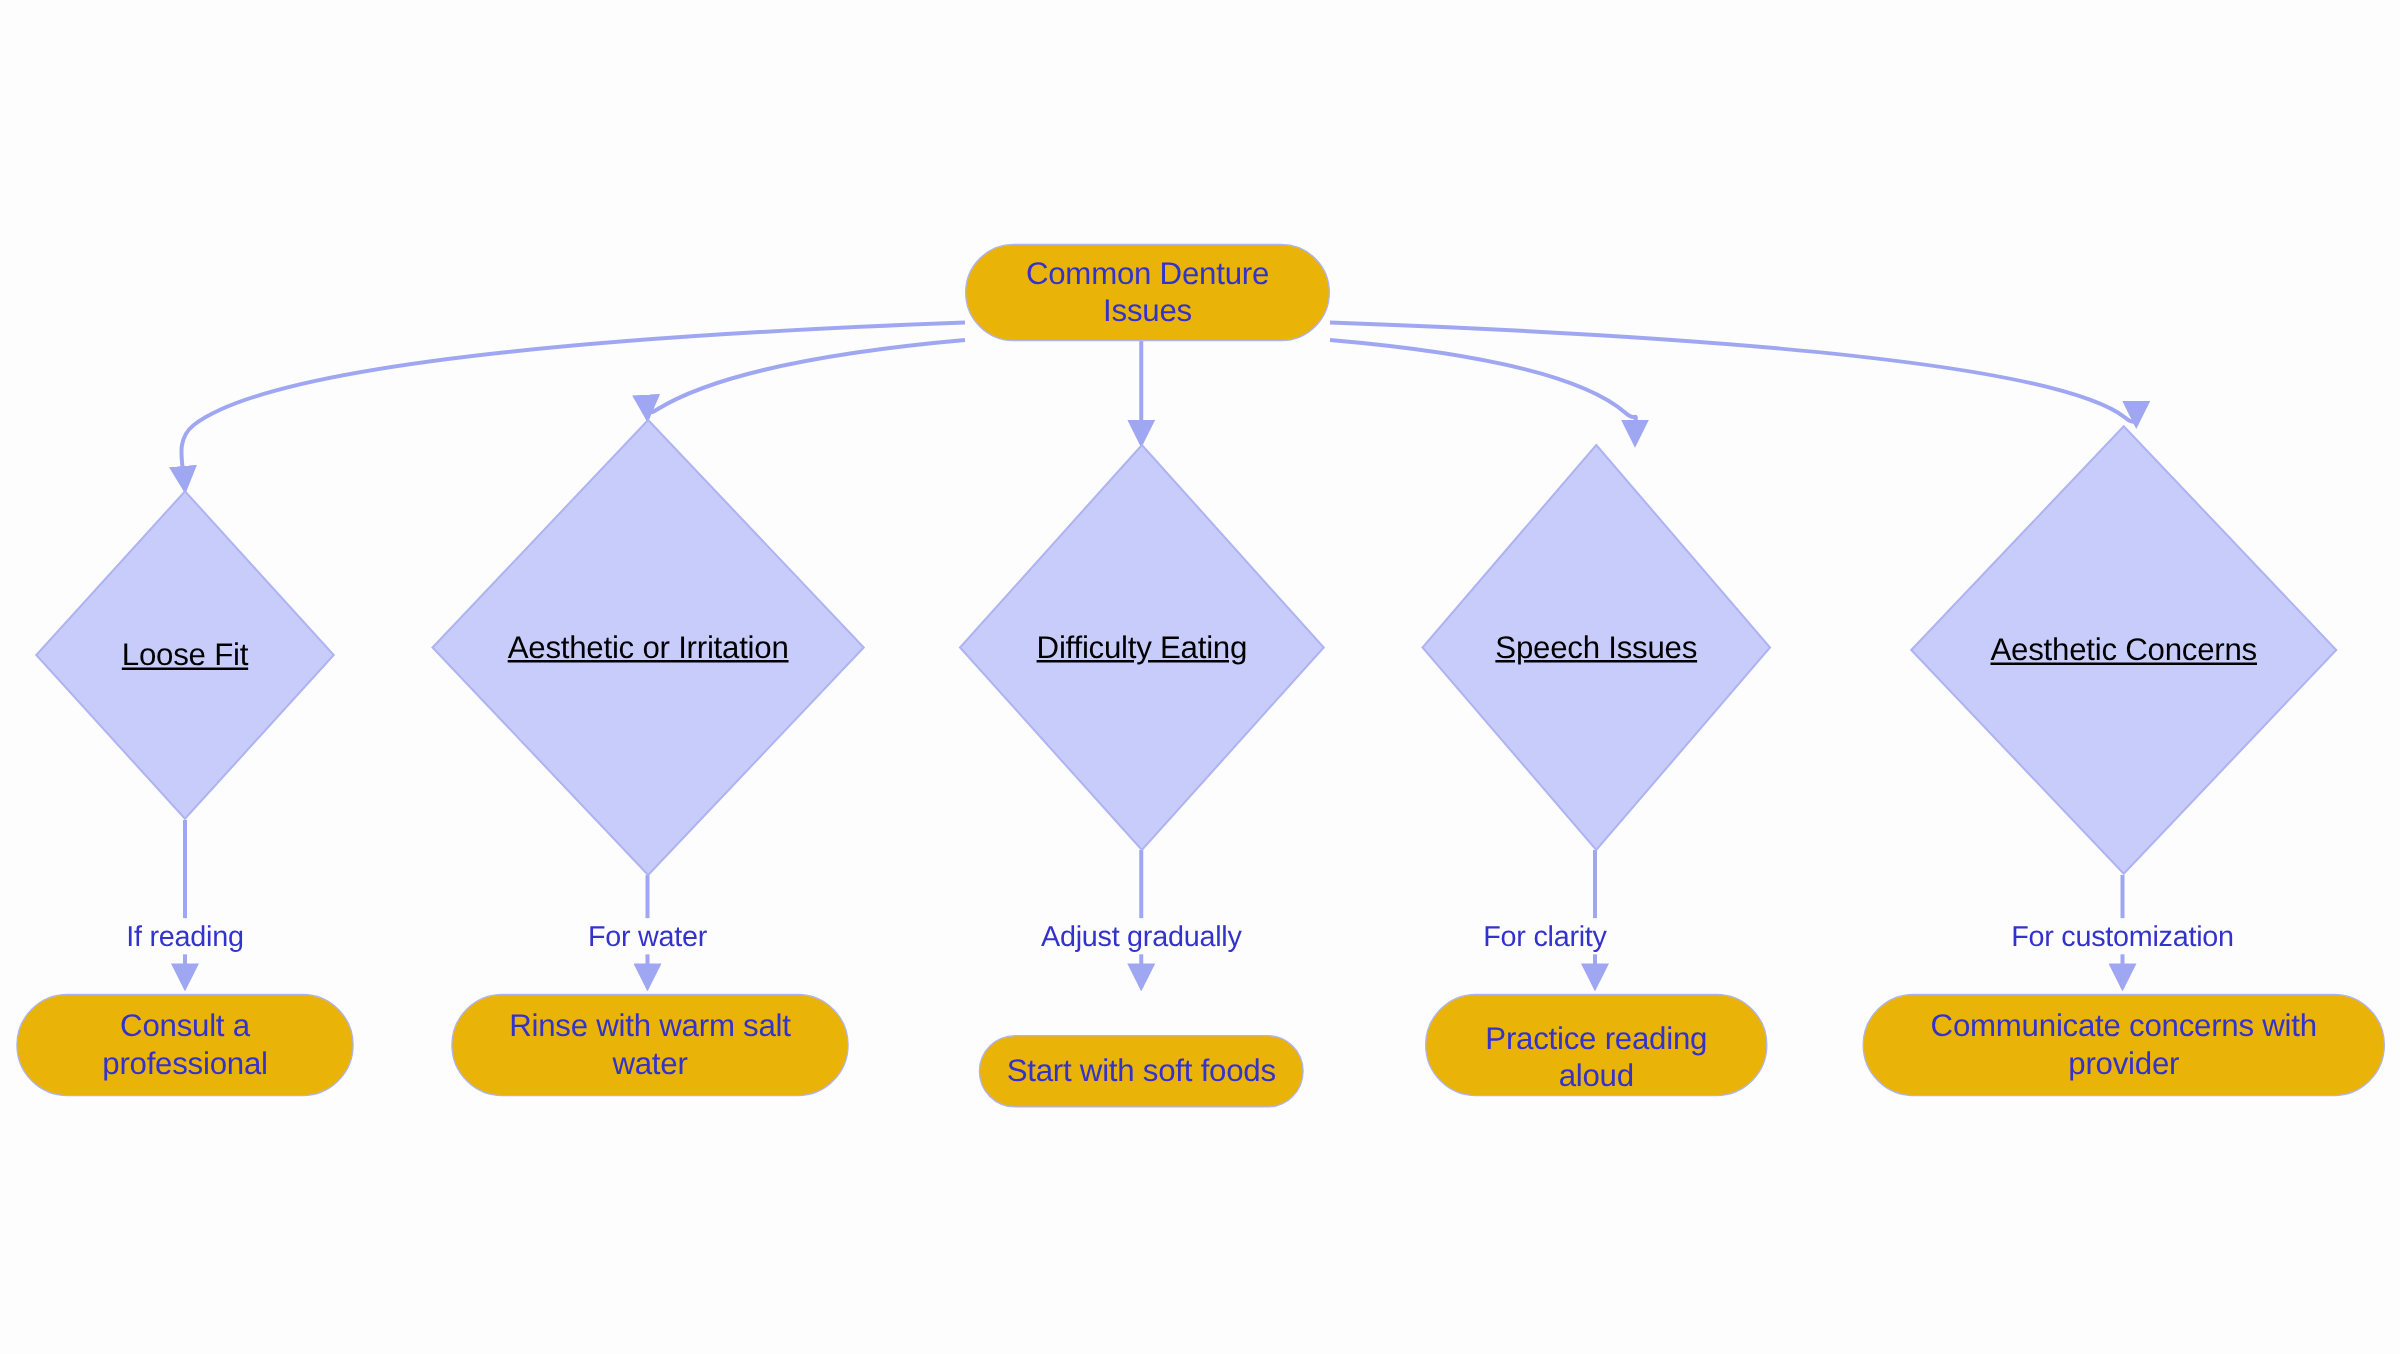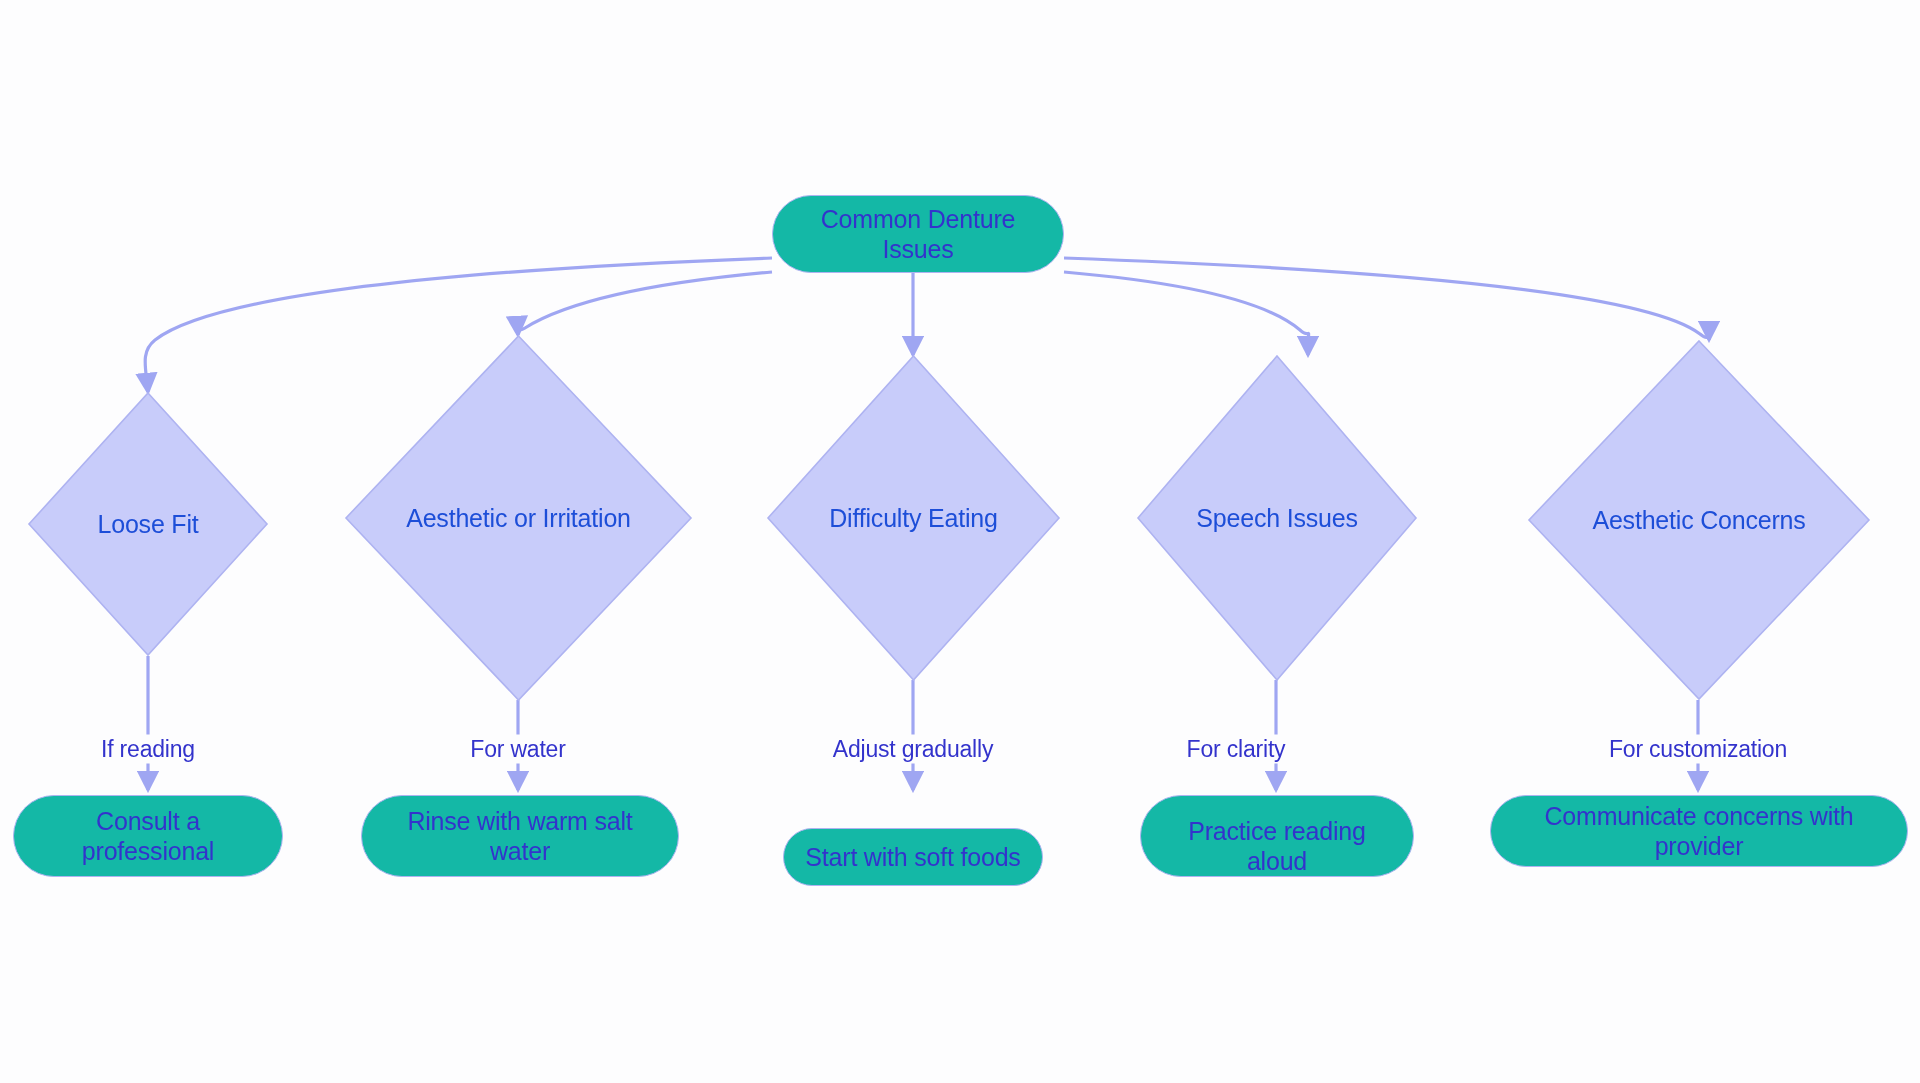--- a/index.html
+++ b/index.html
@@ -29,21 +29,21 @@
   }
   .node {
     position: absolute;
     box-sizing: border-box;
     display: flex;
     align-items: center;
     justify-content: center;
     text-align: center;
   }
   .stadium {
-    background: #14b8a6;
+    background: #eab308;
     border: 1.4px solid #aeb3f1;
     border-radius: 999px;
     color: #3333cc;
     font-size: 25px;
     letter-spacing: -0.2px;
     line-height: 1.2;
     padding: 0 18px;
   }
   .diamond-wrap {
     position: absolute;
@@ -56,25 +56,26 @@
   }
   .diamond-label {
     position: absolute;
     left: 0;
     top: 0;
     width: 100%;
     height: 100%;
     display: flex;
     align-items: center;
     justify-content: center;
-    color: #1d4ed8;
+    color: #000000;
     font-size: 25px;
     letter-spacing: -0.2px;
     text-align: left;
     pointer-events: none;
+    text-decoration: underline;
   }
   .edge-label {
     position: absolute;
     color: #3333cc;
     font-size: 23px;
     letter-spacing: -0.2px;
     white-space: nowrap;
     transform: translate(-50%, -50%);
     background: #fdfdfe;
     padding: 1px 6px;
@@ -169,17 +170,17 @@
   </div>
   <div class="node stadium" style="left:361px; top:795px; width:318px; height:82px;">
     <span>Rinse with warm salt water</span>
   </div>
   <div class="node stadium" style="left:783px; top:828px; width:260px; height:58px;">
     <span>Start with soft foods</span>
   </div>
   <div class="node stadium" style="left:1140px; top:795px; width:274px; height:82px;align-items:flex-end;">
     <span>Practice reading aloud</span>
   </div>
-  <div class="node stadium" style="left:1490px; top:795px; width:418px; height:72px;">
+  <div class="node stadium" style="left:1490px; top:795px; width:418px; height:82px;">
     <span>Communicate concerns with provider</span>
   </div>
 
 </div>
 
 </body></html>

